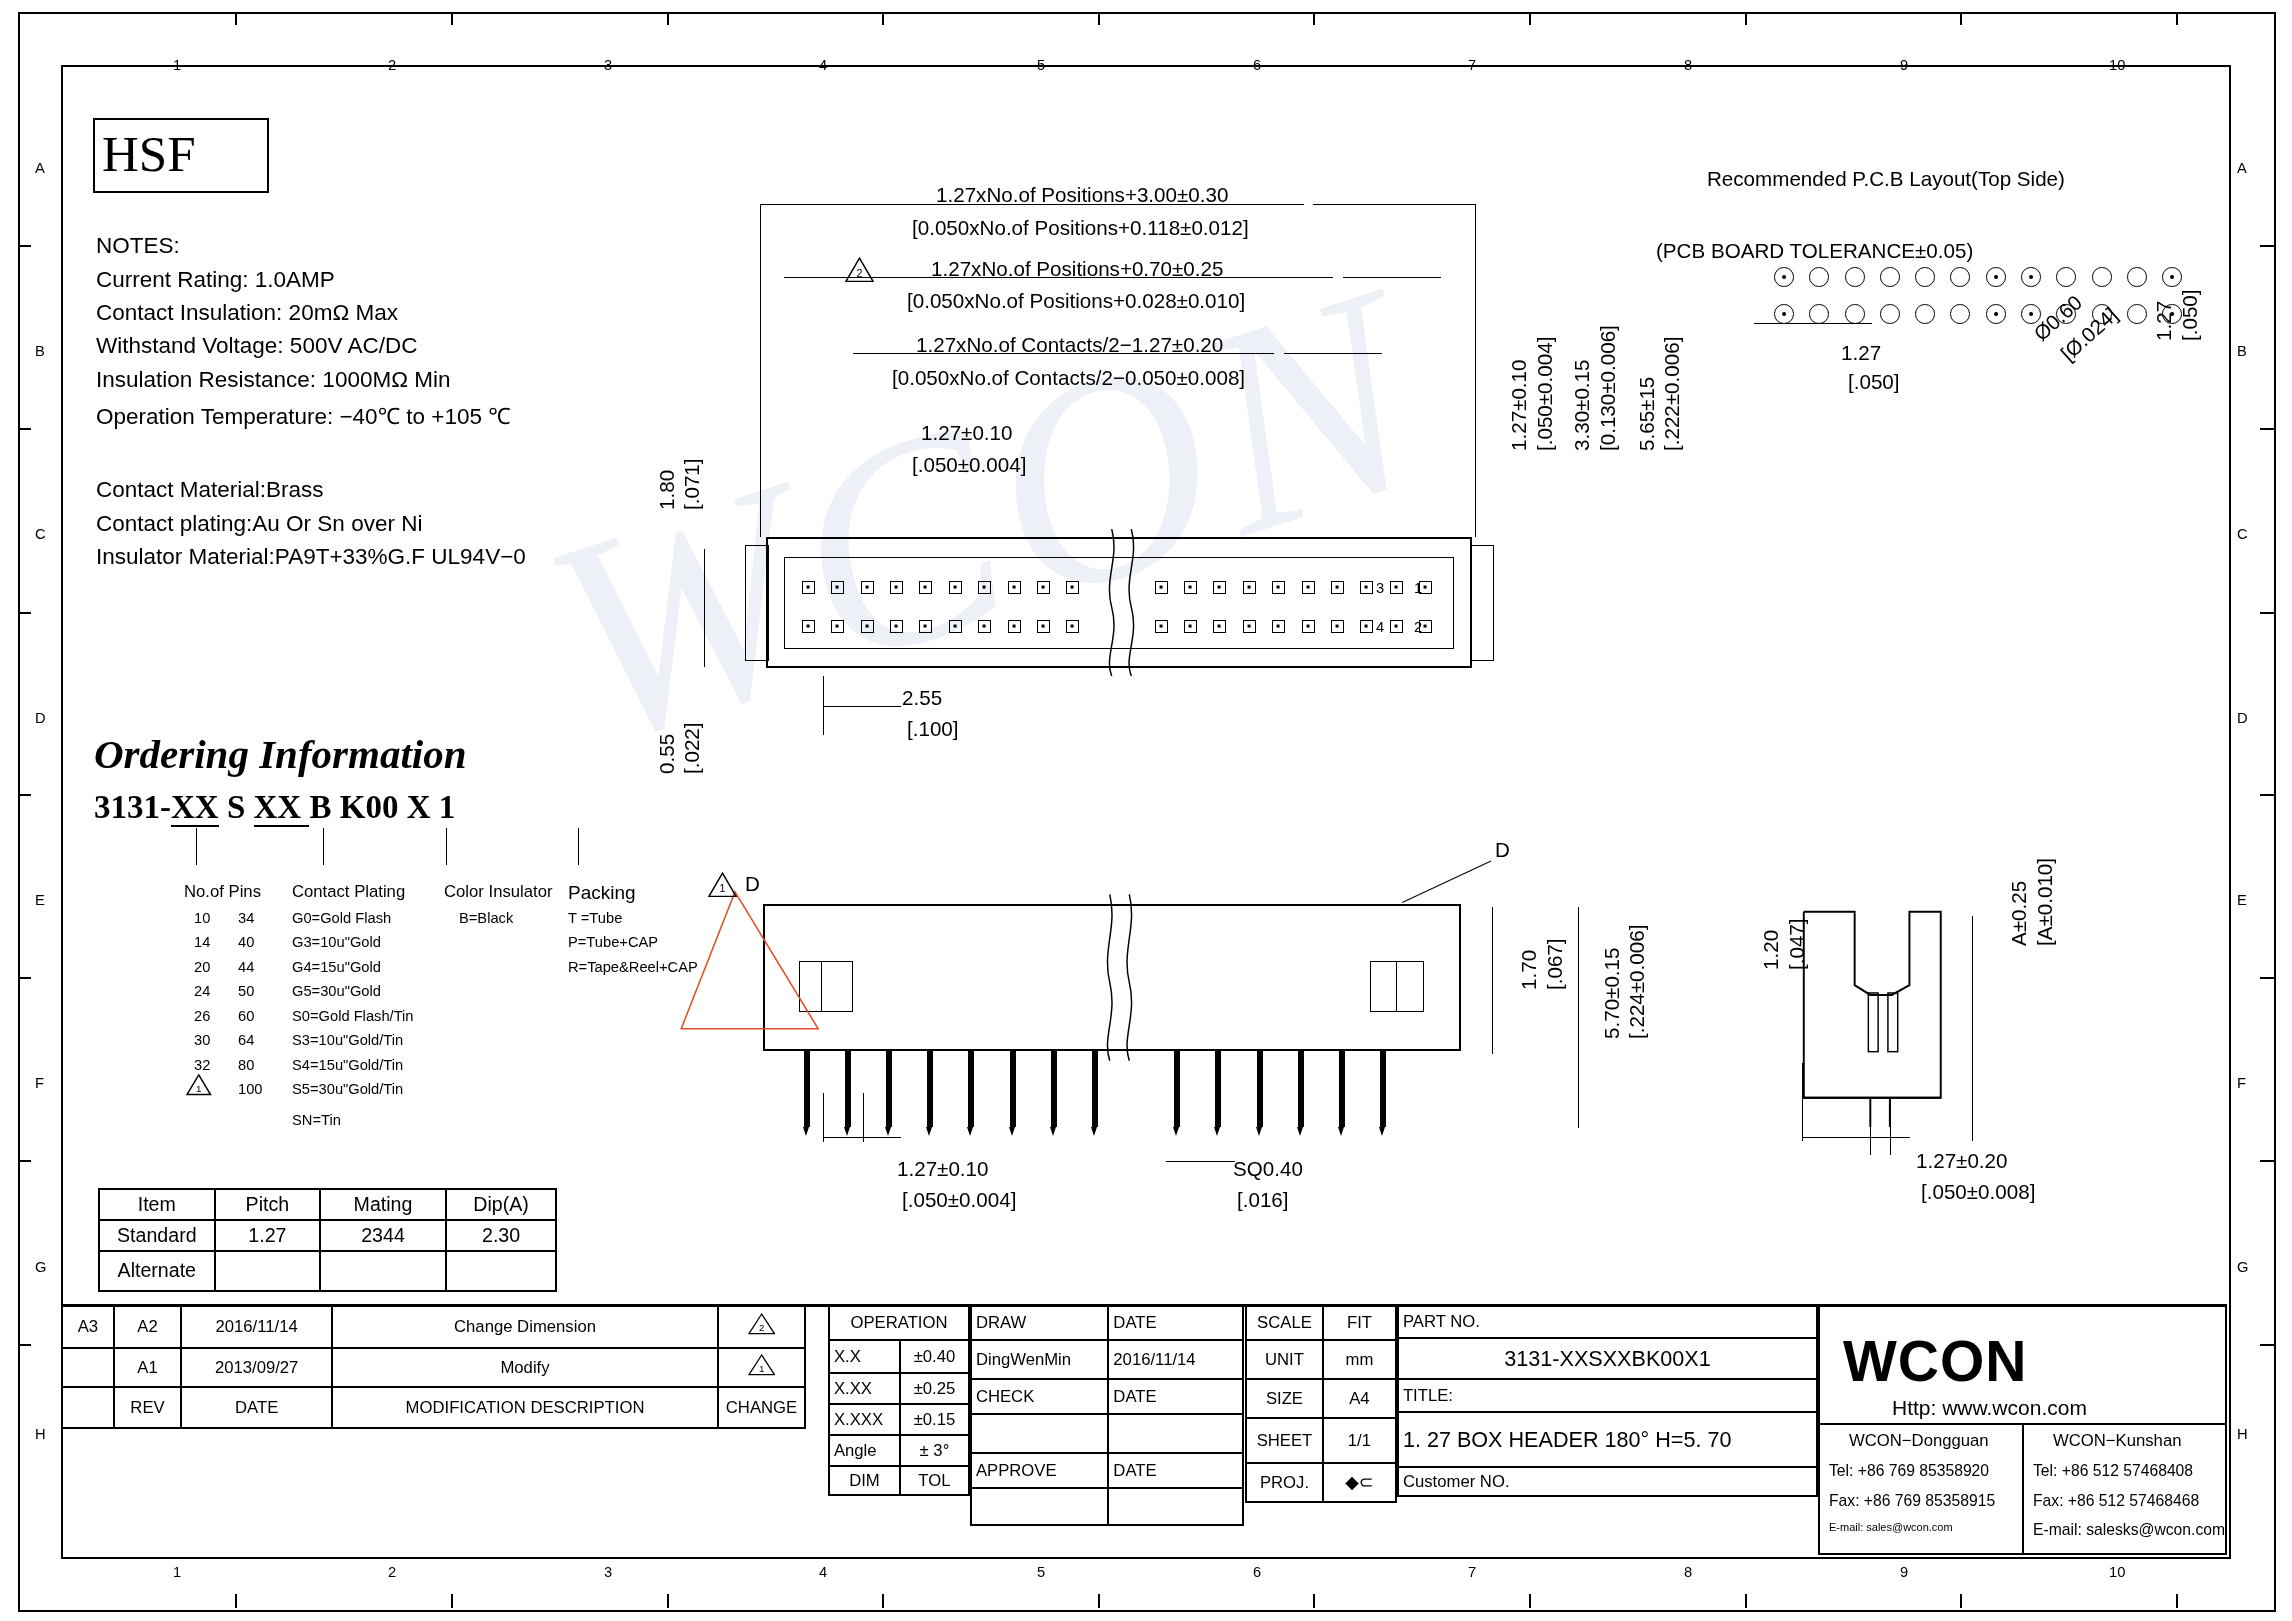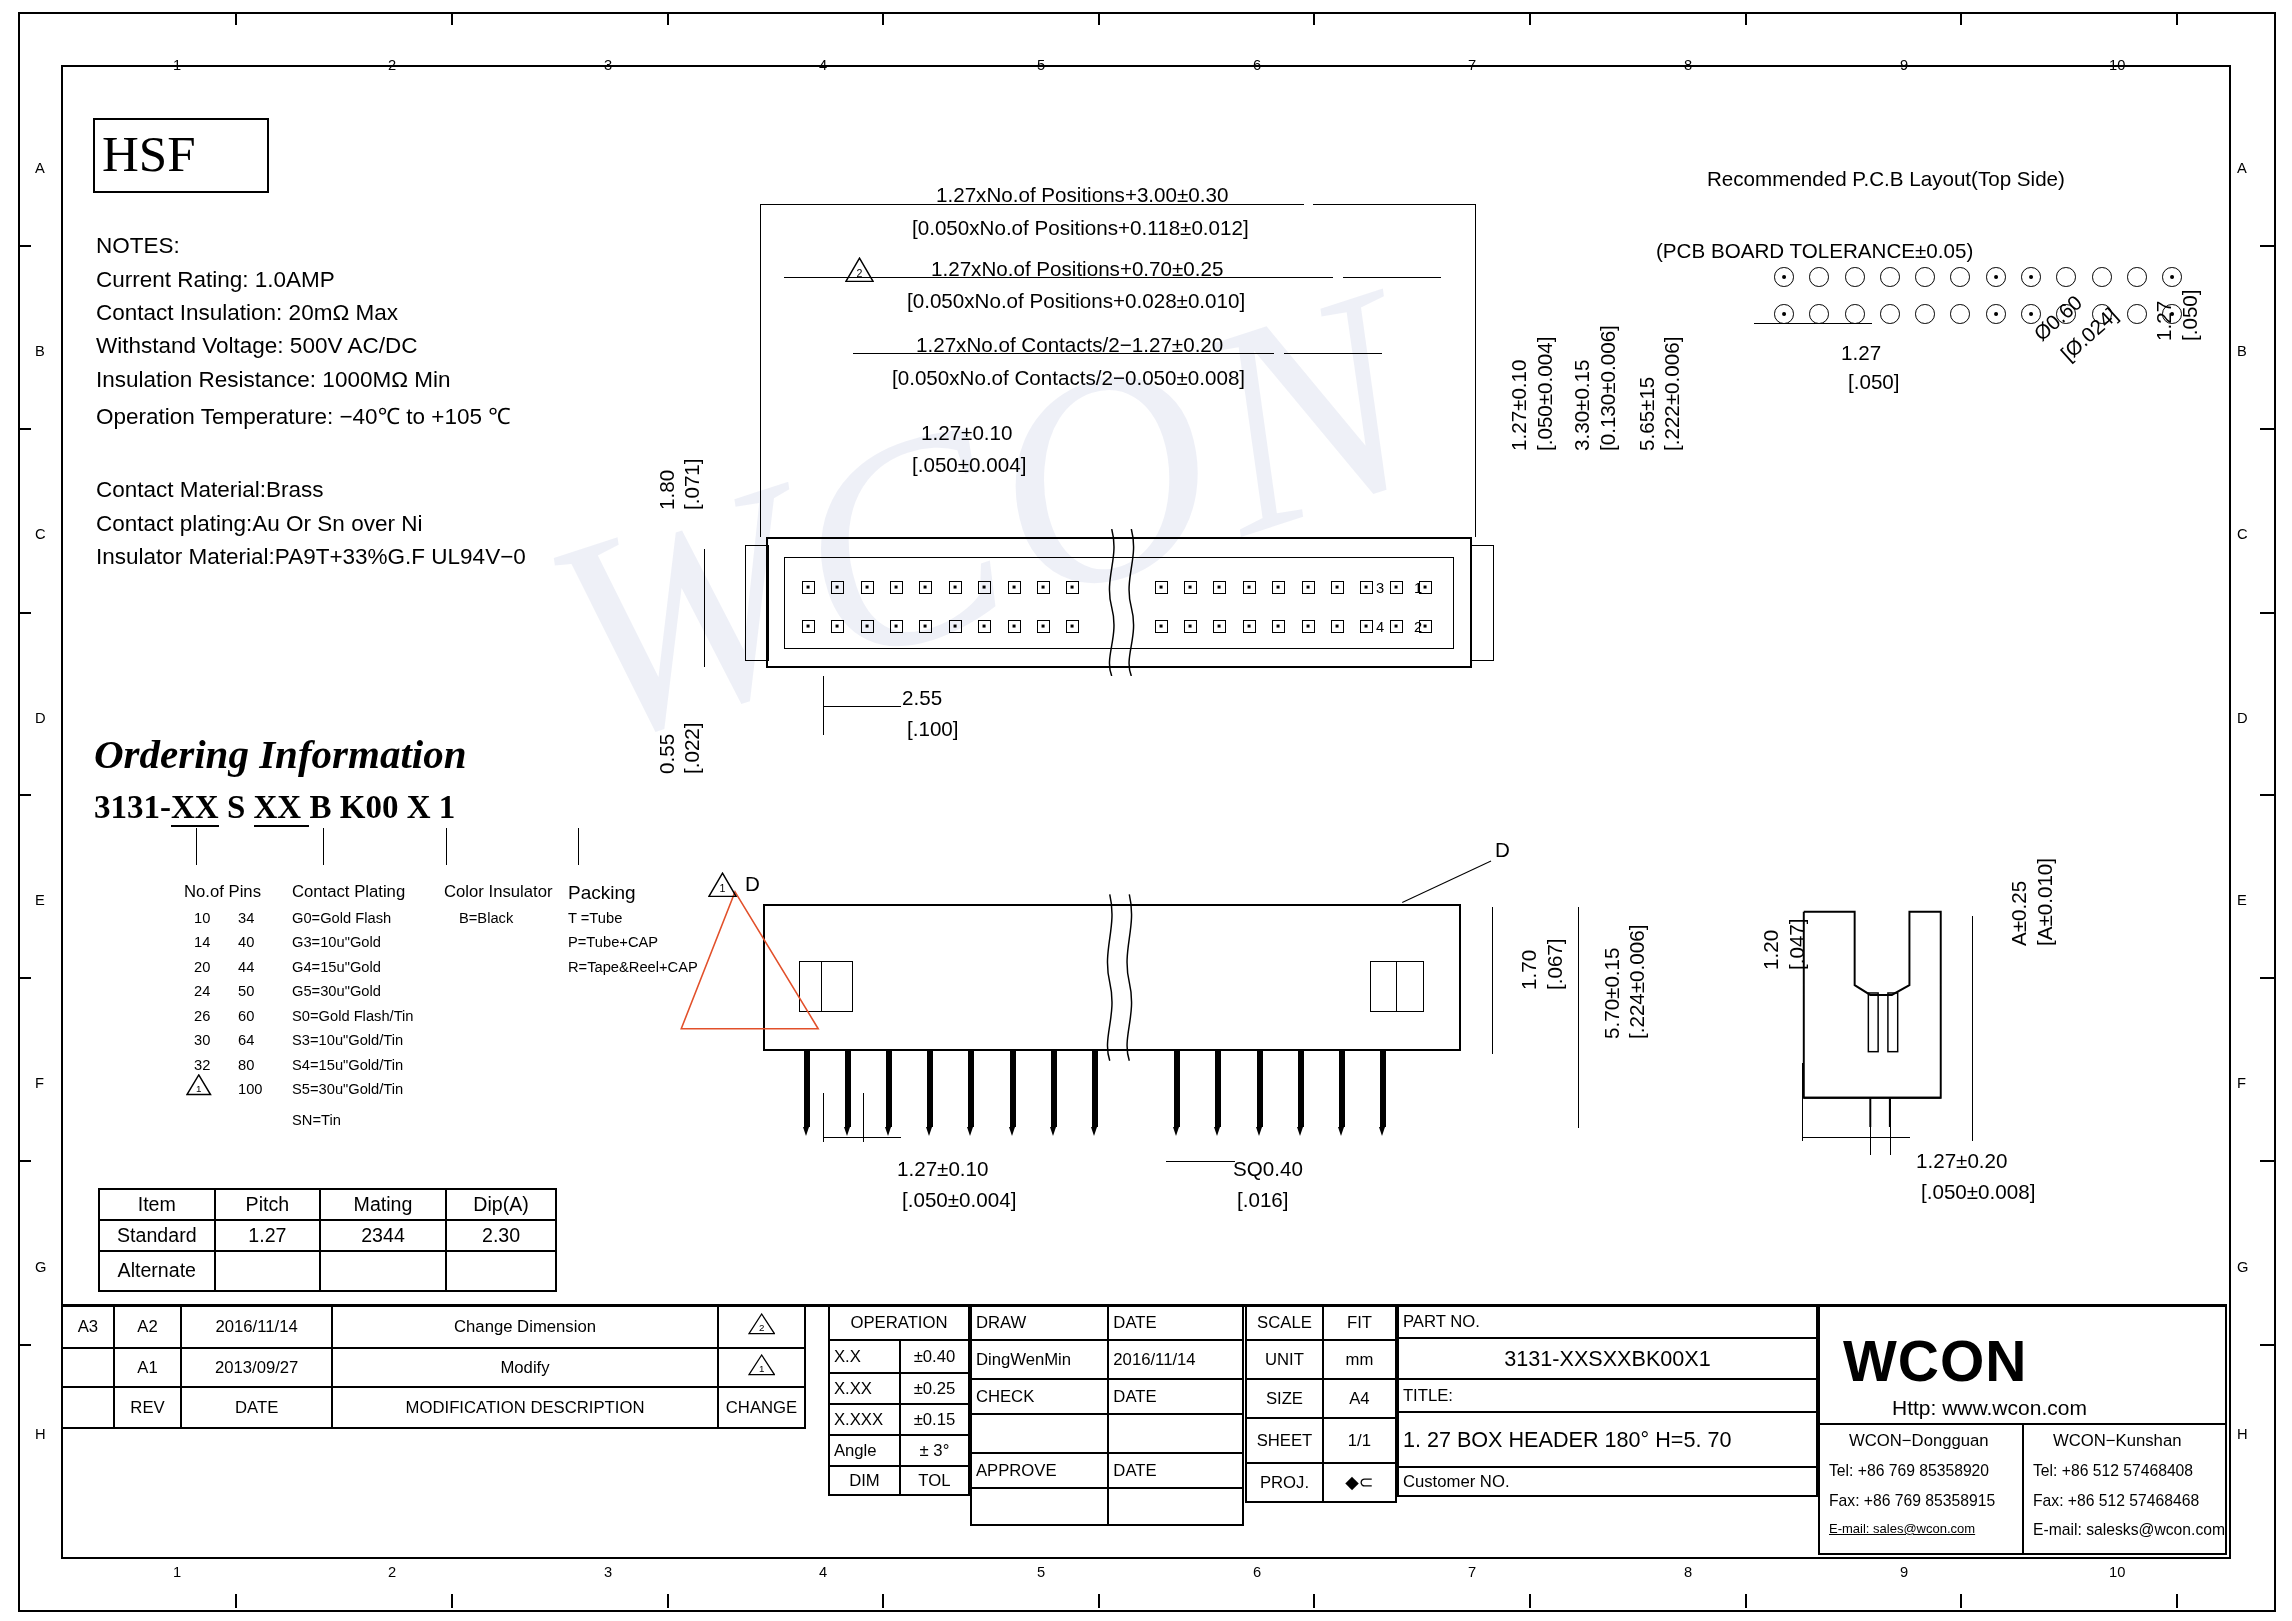--- a/index.html
+++ b/index.html
@@ -631,20 +631,20 @@
     </table>
 
   <div class="abs" style="left:1818px;top:1304px;width:409px;height:251px;border:2px solid #000;box-sizing:border-box;"></div>
   <div id="wconLogo">WCON</div>
   <div class="txt" style="left:1892px;top:1396px;font-size:21px;">Http:  www.wcon.com</div>
   <div class="ln" style="left:1818px;top:1423px;width:409px;height:2px;"></div>
   <div class="ln" style="left:2022px;top:1423px;width:2px;height:131px;"></div>
   <div class="txt" style="left:1849px;top:1431px;font-size:16.7px;">WCON−Dongguan</div>
   <div class="txt" style="left:1829px;top:1462px;font-size:15.7px;">Tel: +86 769 85358920</div>
   <div class="txt" style="left:1829px;top:1492px;font-size:15.7px;">Fax: +86 769 85358915</div>
-  <div class="txt" style="left:1829px;top:1521px;font-size:13px;text-decoration:underline;">E-mail:  sales@wcon.com</div>
+  <div class="txt" style="left:1829px;top:1521px;font-size:11px;">E-mail:  sales@wcon.com</div>
   <div class="txt" style="left:2053px;top:1431px;font-size:16.7px;">WCON−Kunshan</div>
   <div class="txt" style="left:2033px;top:1462px;font-size:15.7px;">Tel: +86 512 57468408</div>
   <div class="txt" style="left:2033px;top:1492px;font-size:15.7px;">Fax: +86 512 57468468</div>
   <div class="txt" style="left:2033px;top:1521px;font-size:15.7px;">E-mail:  salesks@wcon.com</div>
 
 </div>
 
 
 </body></html>

